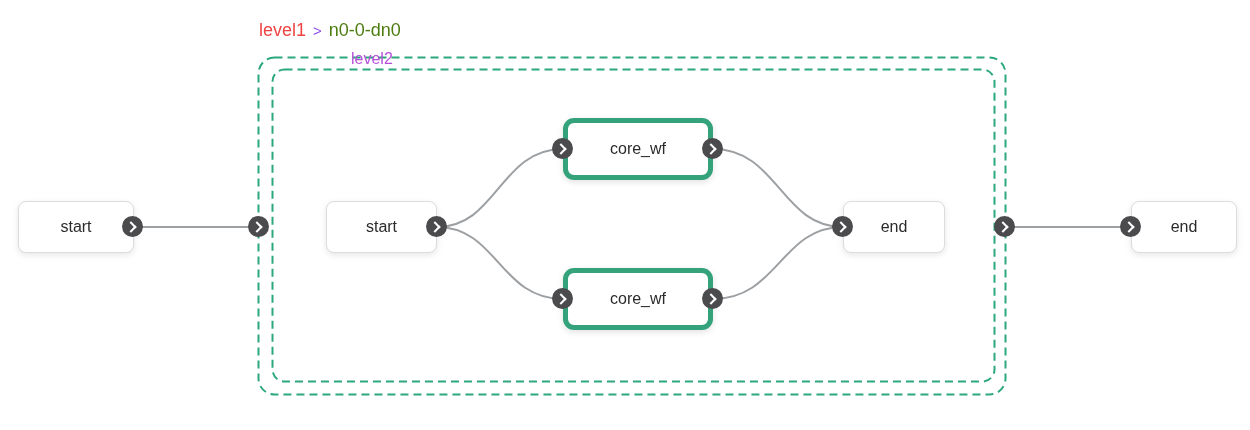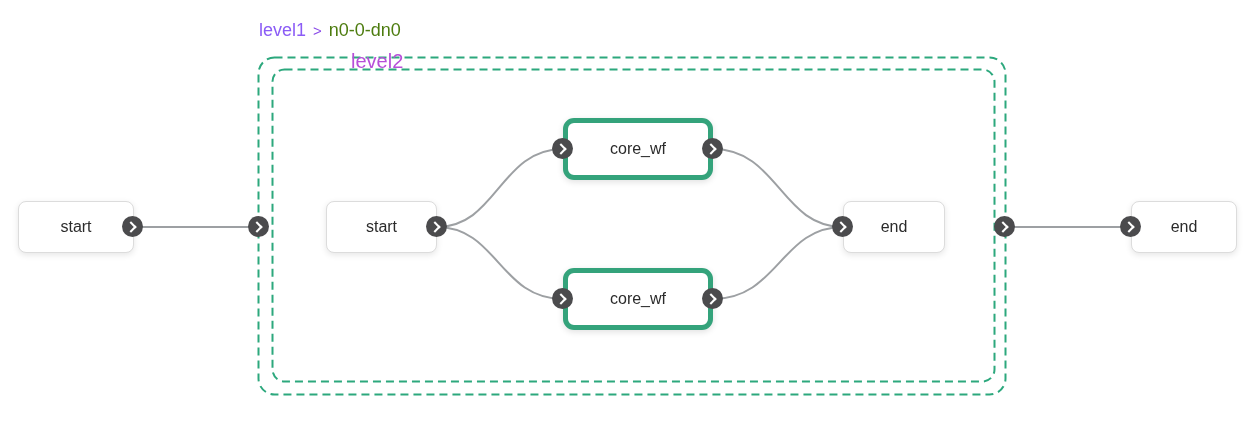--- a/index.html
+++ b/index.html
@@ -10,28 +10,28 @@
     font-family:"Liberation Sans","DejaVu Sans",sans-serif;
     overflow:hidden;
   }
   #edge-canvas{position:absolute;left:0;top:0;z-index:0;}
 
   
   .breadcrumb{
     position:absolute;left:259px;top:19px;z-index:5;
     font-size:18px;line-height:22px;white-space:nowrap;
   }
-  .crumb-link{color:#8b5cf6;cursor:pointer;}
+  .crumb-link{color:#ef4444;cursor:pointer;}
   .crumb-sep{color:#8a4be8;font-size:15px;margin:0 7px;}
   .crumb-current{color:#4d7c0f;}
 
   
   .group-label{
     position:absolute;left:351px;top:50px;z-index:4;
-    font-size:20px;color:#b64fd9;white-space:nowrap;
+    font-size:16px;color:#b64fd9;white-space:nowrap;
   }
 
   
   .node{
     position:absolute;z-index:2;
     background:#ffffff;
     border:1px solid #dcdcdc;
     border-radius:8px;
     box-shadow:0 2px 6px rgba(0,0,0,0.10);
     display:flex;align-items:center;justify-content:center;

